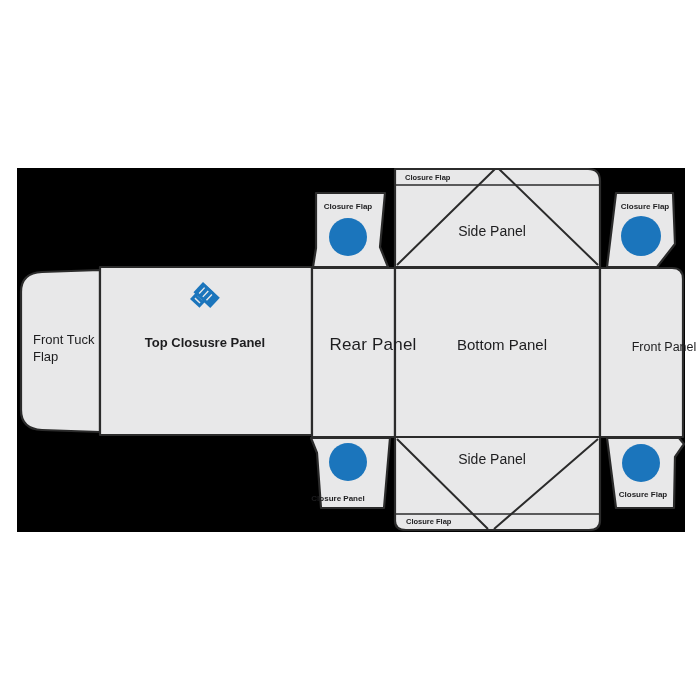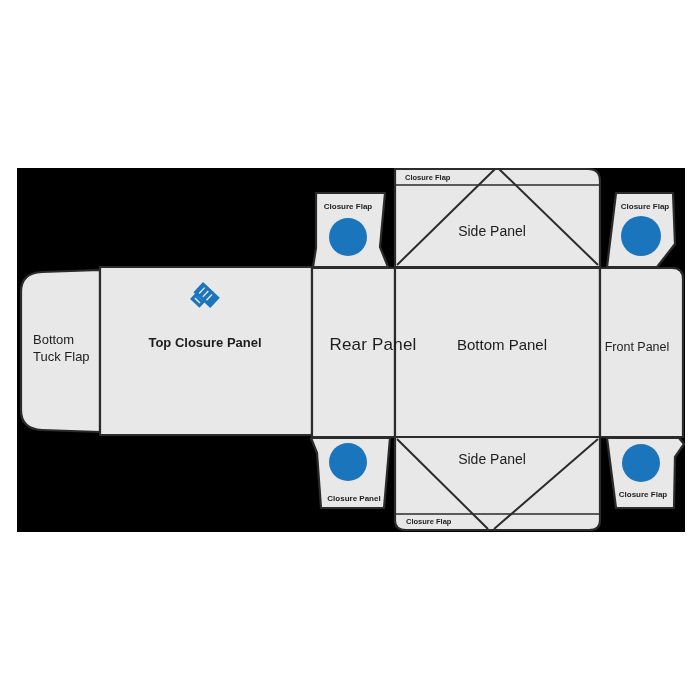--- a/index.html
+++ b/index.html
@@ -76,39 +76,39 @@
         <rect x="0" y="0" width="21" height="13" fill="#1b75bc"></rect>
         <path d="M4,3 L4,10 M8,3 L8,10 M12,3 L12,10" stroke="#e8e8e9" stroke-width="1.4" fill="none"></path>
       </g>
       <g transform="translate(203,282) rotate(43)">
         <rect x="0" y="0" width="23" height="14" fill="#1b75bc"></rect>
         <path d="M5,3 L5,11 M10,3 L10,11 M15,3 L15,11" stroke="#e8e8e9" stroke-width="1.4" fill="none"></path>
       </g>
     </g>
   </svg>
 
-  <div class="lbl-wrap" style="left:33px;top:331px;">Bottom Tuck Flap</div>
+  <div class="lbl-wrap" style="left:33px;top:331px;">Front Tuck Flap</div>
 
-  <div class="label lbl-sm" style="left:205px;top:342px;">Top Closure Panel</div>
+  <div class="label lbl-sm" style="left:205px;top:342px;">Top Closusre Panel</div>
 
   <div class="label lbl-lg" style="left:355px;top:345px;padding-left:36px;">Rear Panel</div>
 
   <div class="label lbl-md" style="left:502px;top:344px;">Bottom Panel</div>
 
-  <div class="label lbl-panel" style="left:637px;top:347px;text-align:right;">Front Panel</div>
+  <div class="label lbl-panel" style="left:664px;top:347px;text-align:right;">Front Panel</div>
 
   <div class="label lbl-side" style="left:492px;top:231px;">Side Panel</div>
 
   <div class="label lbl-side" style="left:492px;top:459px;">Side Panel</div>
 
   <div class="label lbl-strip" style="left:405px;top:177px;">Closure Flap</div>
 
   <div class="label lbl-tiny" style="left:348px;top:206px;">Closure Flap</div>
 
   <div class="label lbl-tiny" style="left:645px;top:206px;">Closure Flap</div>
 
-  <div class="label lbl-tiny" style="left:354px;top:498px;">Closure Panel</div>
+  <div class="label lbl-tiny" style="left:338px;top:498px;">Closure Panel</div>
 
   <div class="label lbl-tiny" style="left:643px;top:494px;">Closure Flap</div>
 
   <div class="label lbl-strip" style="left:406px;top:521px;">Closure Flap</div>
 
 </div>
 
 </body></html>

